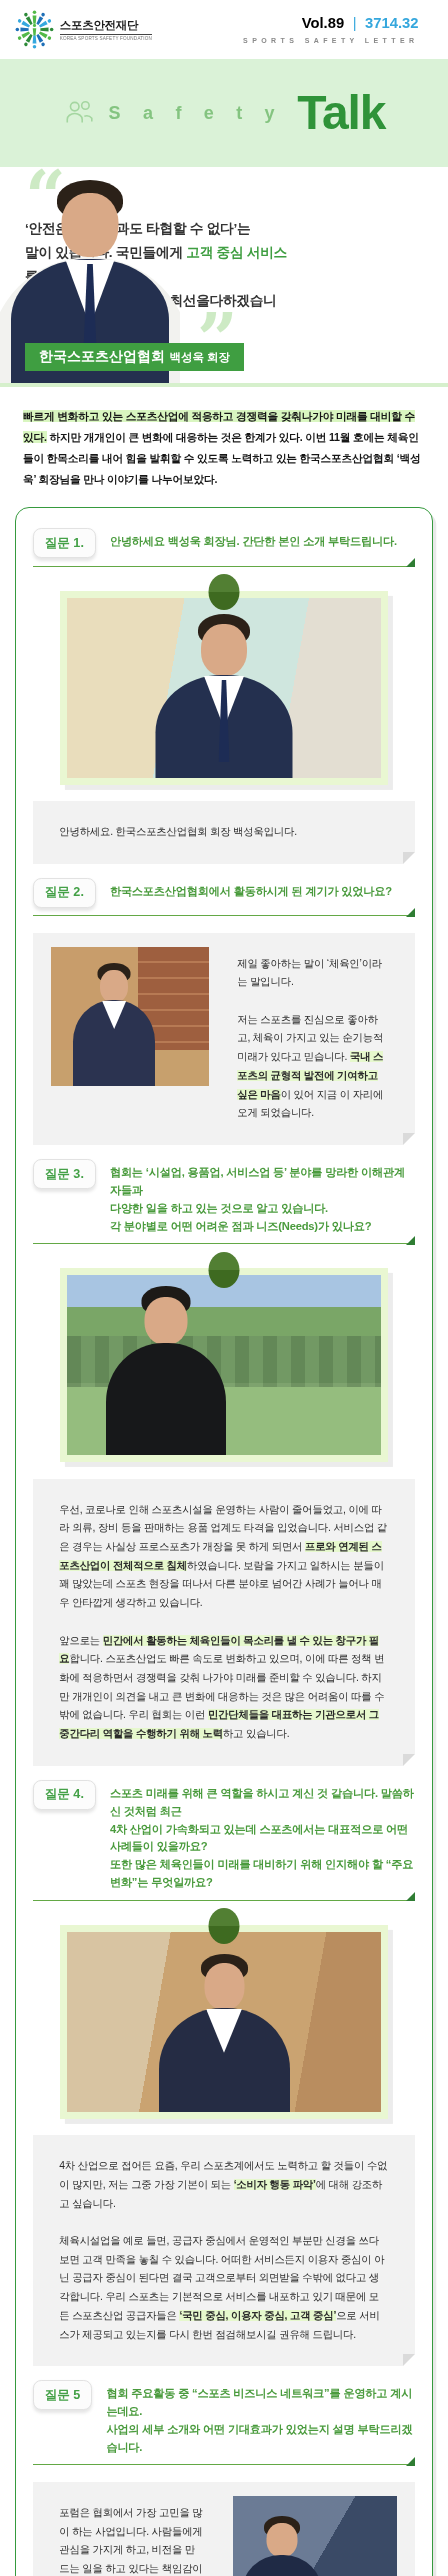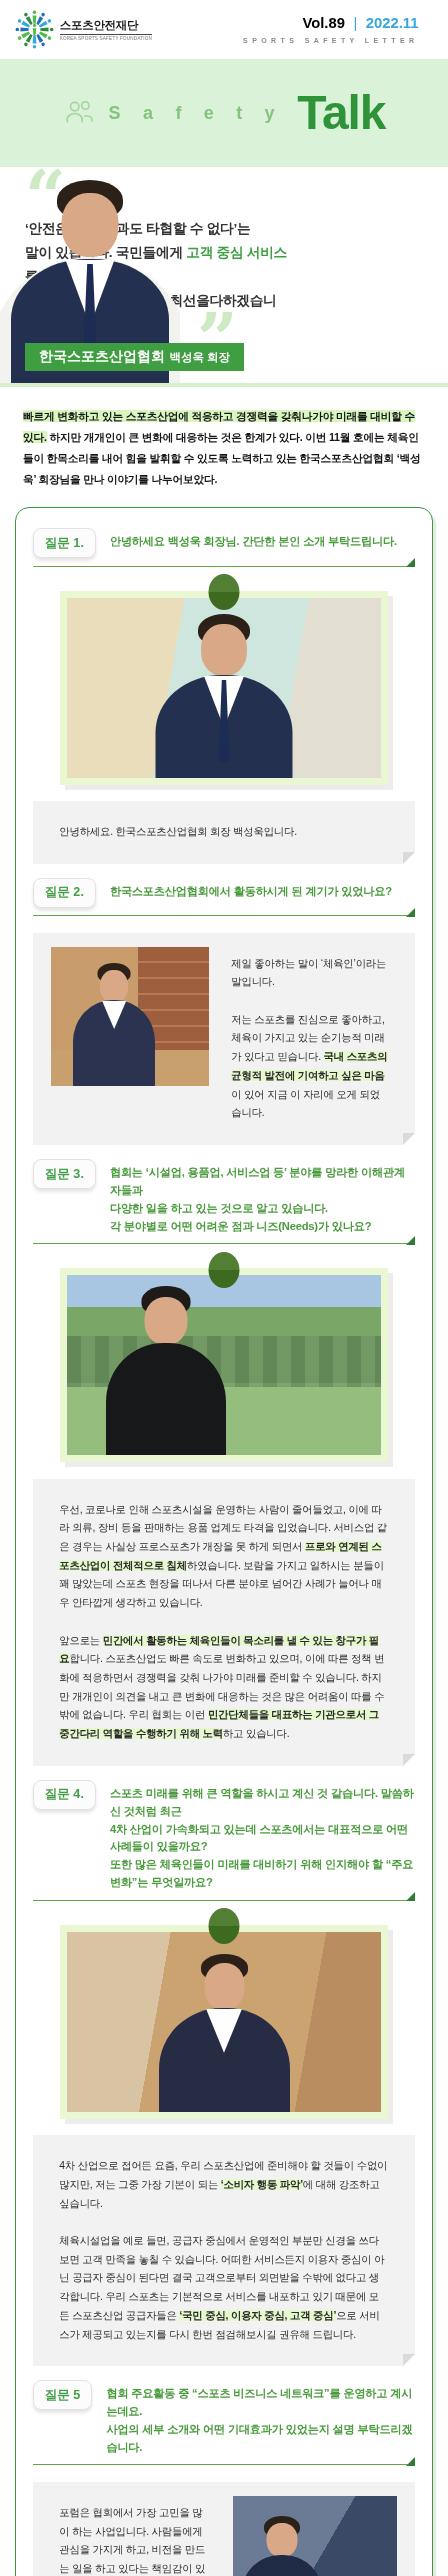--- a/index.html
+++ b/index.html
@@ -62,21 +62,21 @@
 
   .frame{position:relative;background:#e9f7d2;padding:7px;width:328px;margin:24px auto 16.4px;box-shadow:4.9px 4.9px 0 #ececec;}
   .pin{position:absolute;top:-16.4px;left:50%;transform:translateX(-50%);width:31px;height:36px;border-radius:50%;background:linear-gradient(#527f33 50%,#3e6a20 50%);z-index:3;}
   .frame .photo{position:relative;width:100%;overflow:hidden;}
 
   .abox{position:relative;background:#f2f2f2;padding:14px 18.6px;font-size:10.4px;line-height:1.8;color:#2a2a2a;font-weight:500;letter-spacing:-0.2px;}
   .abox::after{content:"";position:absolute;right:0;bottom:0;width:0;height:0;border-bottom:12px solid #fff;border-left:12px solid #dadada;}
   .abox p{margin:8px;}
   .abox p + p{margin-top:18.6px;}
   .hl{background:#e6f8cd;font-weight:800;}
-  .flexbox{display:flex;gap:14px;align-items:flex-start;}
+  .flexbox{display:flex;gap:20px;align-items:flex-start;}
   .flexbox .txt{flex:1;}
   .photo{position:relative;overflow:hidden;}
 
   
   .ph-gym{background:linear-gradient(100deg,#e9ddbc 0 34%,#cfe6de 34% 70%,#e3ded2 70%);}
   .ph-cafe{background:linear-gradient(90deg,#c89d6b 0 55%,#9e5f3f 55%);}
   .ph-cafe .bricks{position:absolute;right:0;top:0;width:45%;height:100%;background:repeating-linear-gradient(#9e5f3f 0 14px,#b77a54 14px 16px);}
   .ph-cafe .table{position:absolute;left:0;bottom:0;width:100%;height:26%;background:#c7a06d;}
   .ph-field{background:linear-gradient(#a8c5e2 0 18%,#7aa667 18% 60%,#95bd7e 60%);}
   .ph-field .crowd{position:absolute;left:0;top:34%;width:100%;height:28%;background:repeating-linear-gradient(90deg,#51704a 0 14px,#6c8f62 14px 28px);opacity:.55;filter:blur(0.5px);}
@@ -111,21 +111,21 @@
     </svg>
     <div>
       <div class="logo-kr">스포츠안전재단</div>
       <div class="logo-en">KOREA SPORTS SAFETY FOUNDATION</div>
     </div>
   </div>
   <div class="head-right">
     <div class="vol-row">
       <span class="vol">Vol.89</span>
       <span class="vol-div">|</span>
-      <span class="date">2022.11</span>
+      <span class="date">3714.32</span>
     </div>
     <div class="tagline">SPORTS SAFETY LETTER</div>
   </div>
 </div>
 
 <div class="banner">
   <svg viewBox="0 0 60 60" fill="none" stroke="#a4d6a0" stroke-width="3">
     <circle cx="22" cy="18" r="8"></circle>
     <path d="M8 48 v-6 a14 11 0 0 1 28 0 v6"></path>
     <circle cx="42" cy="16" r="7"></circle>
@@ -244,21 +244,21 @@
     <div class="photo ph-wood" style="height:180px;">
       <div class="sil" style="left:50%;top:22px;width:153px;height:158px;transform:translateX(-50%);">
         <div class="hair" style="top:0;width:47px;height:27px;"></div>
         <div class="face" style="top:8.7px;width:40px;height:47px;"></div>
         <div class="body" style="top:54px;width:131px;height:127px;background:#252c44;"></div>
         <div class="shirt" style="top:55px;width:36px;height:44px;"></div>
       </div>
     </div>
   </div>
   <div class="abox">
-    <p><span>4차 산업으로 접어든 요즘, 우리 스포츠산업에 준비해야 할 것들이 수없이 많지만, 저는 그중 가장 기본이 되는 </span><span class="hl">‘소비자 행동 파악’</span><span>에 대해 강조하고 싶습니다.</span></p>
+    <p><span>4차 산업으로 접어든 요즘, 우리 스포츠계에서도 노력하고 할 것들이 수없이 많지만, 저는 그중 가장 기본이 되는 </span><span class="hl">‘소비자 행동 파악’</span><span>에 대해 강조하고 싶습니다.</span></p>
     <p><span>체육시설업을 예로 들면, 공급자 중심에서 운영적인 부분만 신경을 쓰다 보면 고객 만족을 놓칠 수 있습니다. 어떠한 서비스든지 이용자 중심이 아닌 공급자 중심이 된다면 결국 고객으로부터 외면받을 수밖에 없다고 생각합니다. 우리 스포츠는 기본적으로 서비스를 내포하고 있기 때문에 모든 스포츠산업 공급자들은 </span><span class="hl">‘국민 중심, 이용자 중심, 고객 중심’</span><span>으로 서비스가 제공되고 있는지를 다시 한번 점검해보시길 권유해 드립니다.</span></p>
   </div>
 
   <div class="qhead">
     <div class="badge">질문 5</div>
     <div class="qtext">협회 주요활동 중 “스포츠 비즈니스 네트워크”를 운영하고 계시는데요.
 사업의 세부 소개와 어떤 기대효과가 있었는지 설명 부탁드리겠습니다.</div>
   </div>
   <div class="uline"></div>
   <div class="abox flexbox" style="margin-top:16.4px;">

